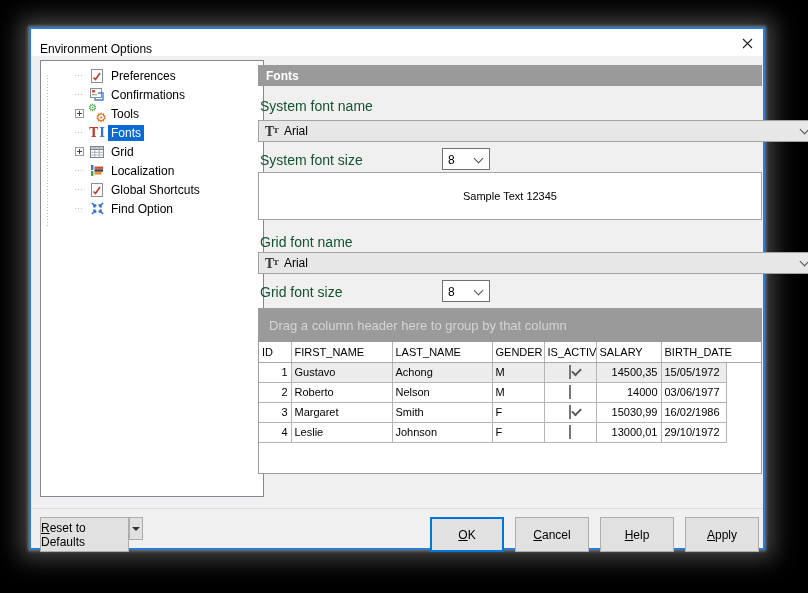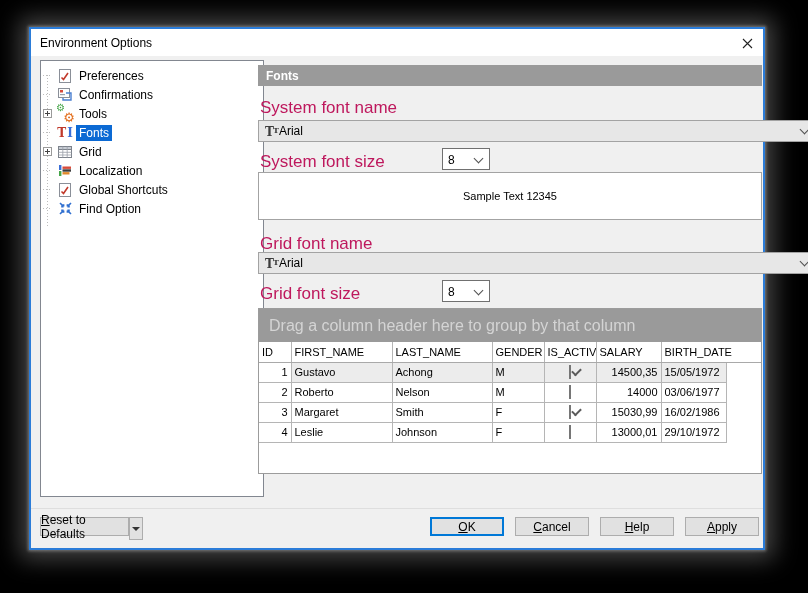--- a/index.html
+++ b/index.html
@@ -4,28 +4,28 @@
 <style>
   * { margin:0; padding:0; box-sizing:border-box; }
   html,body { width:808px; height:593px; background:#000; overflow:hidden;
               font-family:"Liberation Sans", sans-serif; }
 
   .dialog { position:absolute; left:29px; top:27px; width:736px; height:523px;
             border:2px solid #2b7cd8; background:#f0f0f0;
             box-shadow:0 0 22px 9px rgba(125,125,125,0.55), 0 0 3px 1px rgba(170,170,170,0.7); }
 
   .titlebar { position:absolute; left:0; top:0; width:100%; height:27px; background:#fff;
-              display:flex; align-items:center; }
+              display:flex; align-items:flex-end; }
   .title-text { font-size:12px; color:#000; padding-left:9px; }
   .close-btn { position:absolute; right:8px; top:6px; width:16px; height:16px;
                display:flex; align-items:center; justify-content:center; cursor:pointer; }
 
   
   .tree-panel { position:absolute; left:9px; top:31px; width:224px; height:437px;
-                background:#fff; border:1px solid #828790; overflow:hidden; }
+                background:#fff; border:1px solid #828790; overflow:hidden;padding-left:32px; }
   .tree-rail { position:absolute; left:6px; top:14px; width:1px; height:153px;
                background:repeating-linear-gradient(to bottom,#bdbdbd 0 1px,transparent 1px 3px); }
   .tree-row { position:relative; height:19px; display:flex; align-items:center; padding-left:2px; }
   .tree-row .stub { width:9px; height:1px; margin-right:1px;
                     background:repeating-linear-gradient(to right,#bdbdbd 0 1px,transparent 1px 3px); }
   .expander { position:absolute; left:2px; top:5px; width:9px; height:9px; background:#fff;
               border:1px solid #9a9a9a; z-index:2; }
   .expander::before { content:""; position:absolute; left:1px; top:3px; width:5px; height:1px; background:#444; }
   .expander::after  { content:""; position:absolute; left:3px; top:1px; width:1px; height:5px; background:#444; }
   .tree-icon { width:16px; height:15px; margin:0 3px 0 4px; flex:0 0 16px;
@@ -34,67 +34,67 @@
   .tree-row.selected .tree-label { background:#0c6ad4; color:#fff; }
 
   
   .gear-sm { position:absolute; left:-1px; top:-3px; font-size:10px; color:#44a548; line-height:10px; }
   .gear-lg { position:absolute; right:-2px; bottom:-3px; font-size:13px; color:#e4701e; line-height:13px; }
   .ti-t { font-family:"DejaVu Serif", serif; font-weight:bold; color:#c0392b; font-size:12px; }
   .ti-i { font-family:"DejaVu Serif", serif; font-weight:bold; color:#3a6fd8; font-size:12px; margin-left:1px; }
   .section-header { position:absolute; left:227px; top:36px; width:504px; height:21px;
                     background:#9a9a9a; color:#fff; font-size:12px; font-weight:bold;
                     display:flex; align-items:center; padding-left:8px; }
-  .fld-label { position:absolute; font-size:17px; color:#be185d; }
+  .fld-label { position:absolute; font-size:14px; color:#14532d; }
 
   .combo-wide { position:absolute; left:227px; width:560px; height:22px; background:#e7e7e7;
                 border:1px solid #a3a3a3; display:flex; align-items:center; padding-left:6px; }
-  .combo-wide .val { font-size:12px; color:#000; }
+  .combo-wide .val { font-size:12px; color:#000; margin-left:5px; }
   .tt-icon { font-family:"DejaVu Serif", serif; color:#3c3c3c; line-height:12px; }
   .tt-icon .t1 { font-size:12px; font-weight:bold; }
   .tt-icon .t2 { font-size:8px; font-weight:bold; vertical-align:3px; margin-left:-1px; }
   .chev { width:7px; height:7px; border-right:1px solid #505050; border-bottom:1px solid #505050;
           transform:rotate(45deg); position:absolute; right:9px; top:5px; }
 
   .combo-size { position:absolute; width:48px; height:22px; background:#fff;
                 border:1px solid #707070; font-size:12px; color:#000; }
   .combo-size .val { position:absolute; left:5px; top:4px; }
 
   .sample-box { position:absolute; left:227px; top:143px; width:504px; height:48px;
                 background:#fff; border:1px solid #a3a3a3;
                 display:flex; align-items:center; justify-content:center; }
   .sample-box span { font-size:11px; color:#000; }
 
   
   .grid-box { position:absolute; left:227px; top:279px; width:504px; height:166px;
               background:#fff; border:1px solid #9c9c9c; overflow:hidden; }
   .group-bar { height:33px; background:#9a9a9a; display:flex; align-items:center;
                padding-left:10px; }
-  .group-bar span { color:#d4d4d4; font-size:16px; }
+  .group-bar span { color:#d4d4d4; font-size:13px; }
   table.grid { border-collapse:collapse; table-layout:fixed; width:100%; }
   table.grid th { height:20px; font-size:11px; font-weight:normal; text-align:left;
                   padding:0 3px; border-right:1px solid #b5b5b5; border-bottom:1px solid #a9a9a9;
                   white-space:nowrap; overflow:hidden; color:#000; background:#fff; }
   table.grid th.th-last { overflow:visible; border-right:none; }
   table.grid th.th-fill { border-right:none; padding:0; }
   table.grid td { height:20px; font-size:11px; padding:0 3px;
                   border-right:1px solid #b5b5b5; border-bottom:1px solid #b5b5b5;
                   white-space:nowrap; overflow:hidden; color:#000; background:#fff; }
   table.grid td.td-fill { border:none; background:#fff; }
   table.grid td.num { text-align:right; }
   table.grid tr.current td:not(.c-id):not(.td-fill) { background:#ececec; }
   .cb { width:13px; height:13px; border:1px solid #767676; background:#fff; margin:0 auto; position:relative; }
   .cb.checked::after { content:""; position:absolute; left:2px; top:2px; width:7px; height:4px;
                        border-left:2px solid #5a5a5a; border-bottom:2px solid #5a5a5a;
                        transform:rotate(-45deg); }
   td.ck { text-align:center; }
 
   
   .footer-line { position:absolute; left:0; top:479px; width:100%; height:1px; background:#dedede; }
-  .btn { position:absolute; top:488px; height:19px; background:#e1e1e1; border:1px solid #adadad;
+  .btn { position:absolute; top:488px; height:35px; background:#e1e1e1; border:1px solid #adadad;
          font-size:12px; color:#000; display:flex; align-items:center; justify-content:center;
          cursor:pointer; }
   .btn span::first-letter { text-decoration:underline; }
   .btn-ok { border:2px solid #0078d7; }
   .split-arrow { position:absolute; left:98px; top:488px; width:14px; height:23px;
                  background:#e1e1e1; border:1px solid #adadad; cursor:pointer;
                  display:flex; align-items:center; justify-content:center; }
   .split-arrow::after { content:""; width:0; height:0; border-left:4px solid transparent;
                         border-right:4px solid transparent; border-top:4px solid #333; }
 </style>

